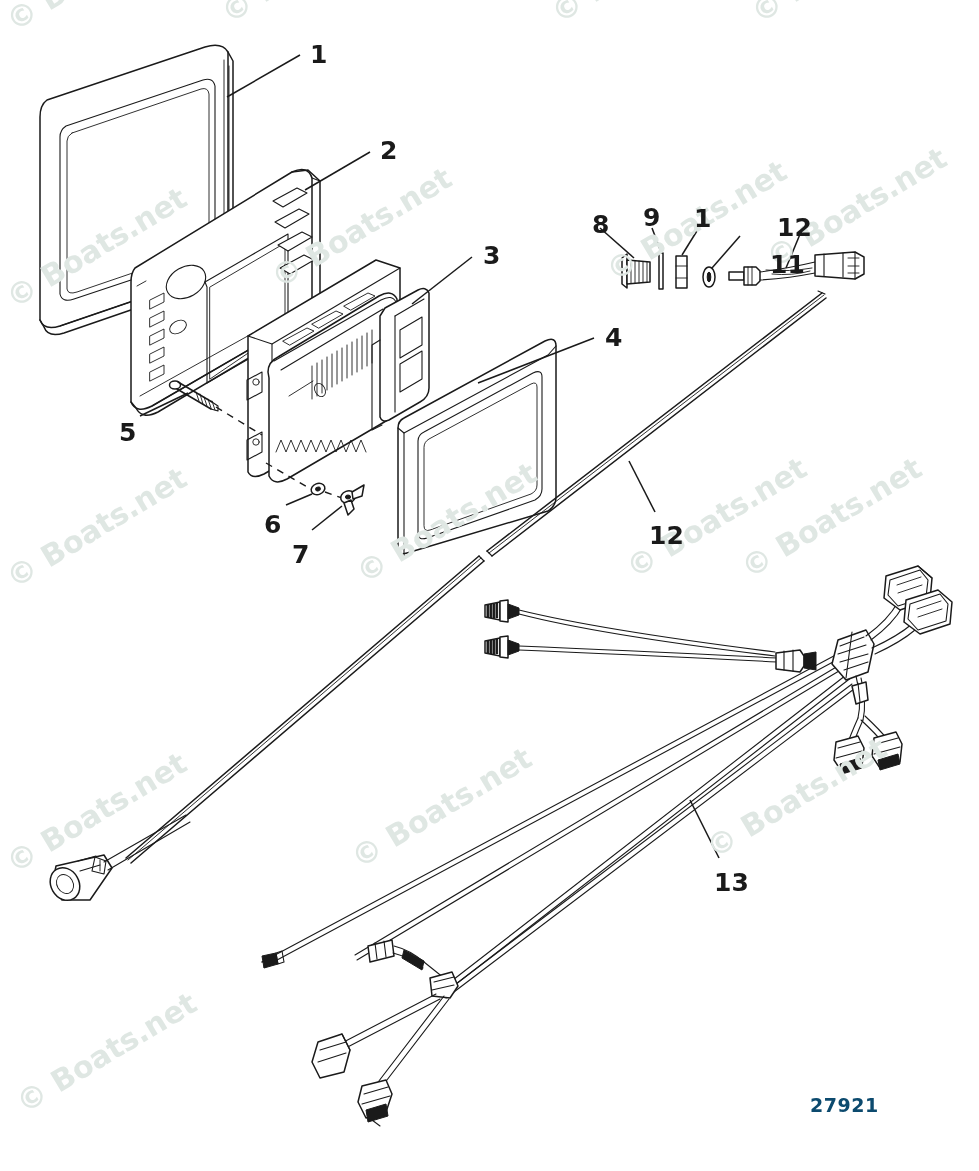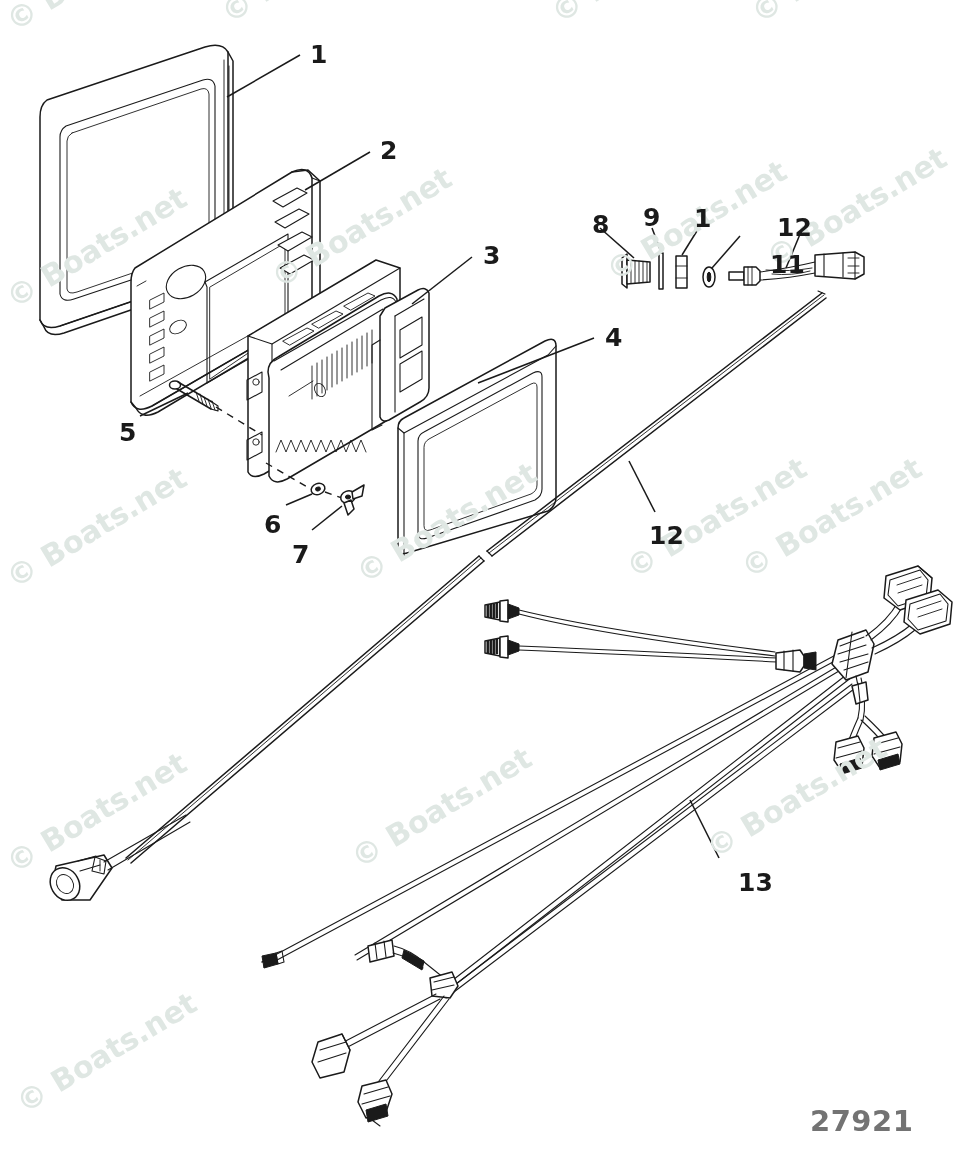--- a/index.html
+++ b/index.html
@@ -46,25 +46,24 @@
     font-weight: 700;
     font-size: 25px;
     color: #1a1a1a;
     line-height: 1;
     white-space: nowrap;
   }
   #diagram-number {
     position: absolute;
     font-family: "DejaVu Sans", sans-serif;
     font-weight: 700;
-    font-size: 29px;
-    color: #737373;
+    font-size: 19px;
+    color: #0c4a6e;
     letter-spacing: 0.5px;
     white-space: nowrap;
-    margin-top: 10px;
   }
 </style>
 </head>
 <body>
 
 <div id="page">
 
   <svg id="art" viewBox="0 0 979 1171" xmlns="http://www.w3.org/2000/svg">
     <defs>
       <style>
@@ -477,19 +476,19 @@
       <div class="callout" style="left: 483px; top: 243px;">3</div>
       <div class="callout" style="left: 605px; top: 325px;">4</div>
       <div class="callout" style="left: 119px; top: 420px;">5</div>
       <div class="callout" style="left: 264px; top: 512px;">6</div>
       <div class="callout" style="left: 292px; top: 542px;">7</div>
       <div class="callout" style="left: 592px; top: 212px;">8</div>
       <div class="callout" style="left: 643px; top: 205px;">9</div>
       <div class="callout" style="left: 694px; top: 206px;">1</div>
       <div class="callout" style="left: 770px; top: 208px; margin-top: 44px;">11</div>
       <div class="callout" style="left: 777px; top: 215px;">12</div>
-      <div class="callout" style="left: 714px; top: 870px; margin-left: 24px;">13</div>
+      <div class="callout" style="left: 714px; top: 870px;">13</div>
       <div class="callout" style="left: 649px; top: 523px;">12</div>
     </div>
 
   <div id="diagram-number" style="left:810px; top:1094px;">27921</div>
 
 </div>
 
 </body></html>

